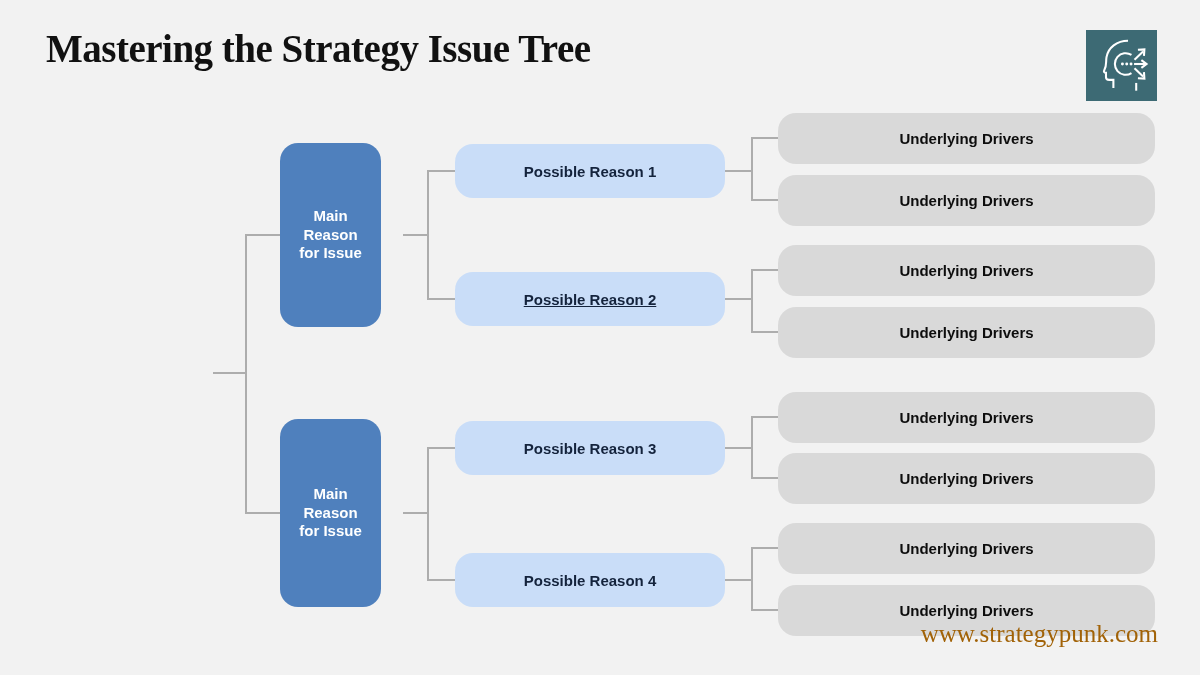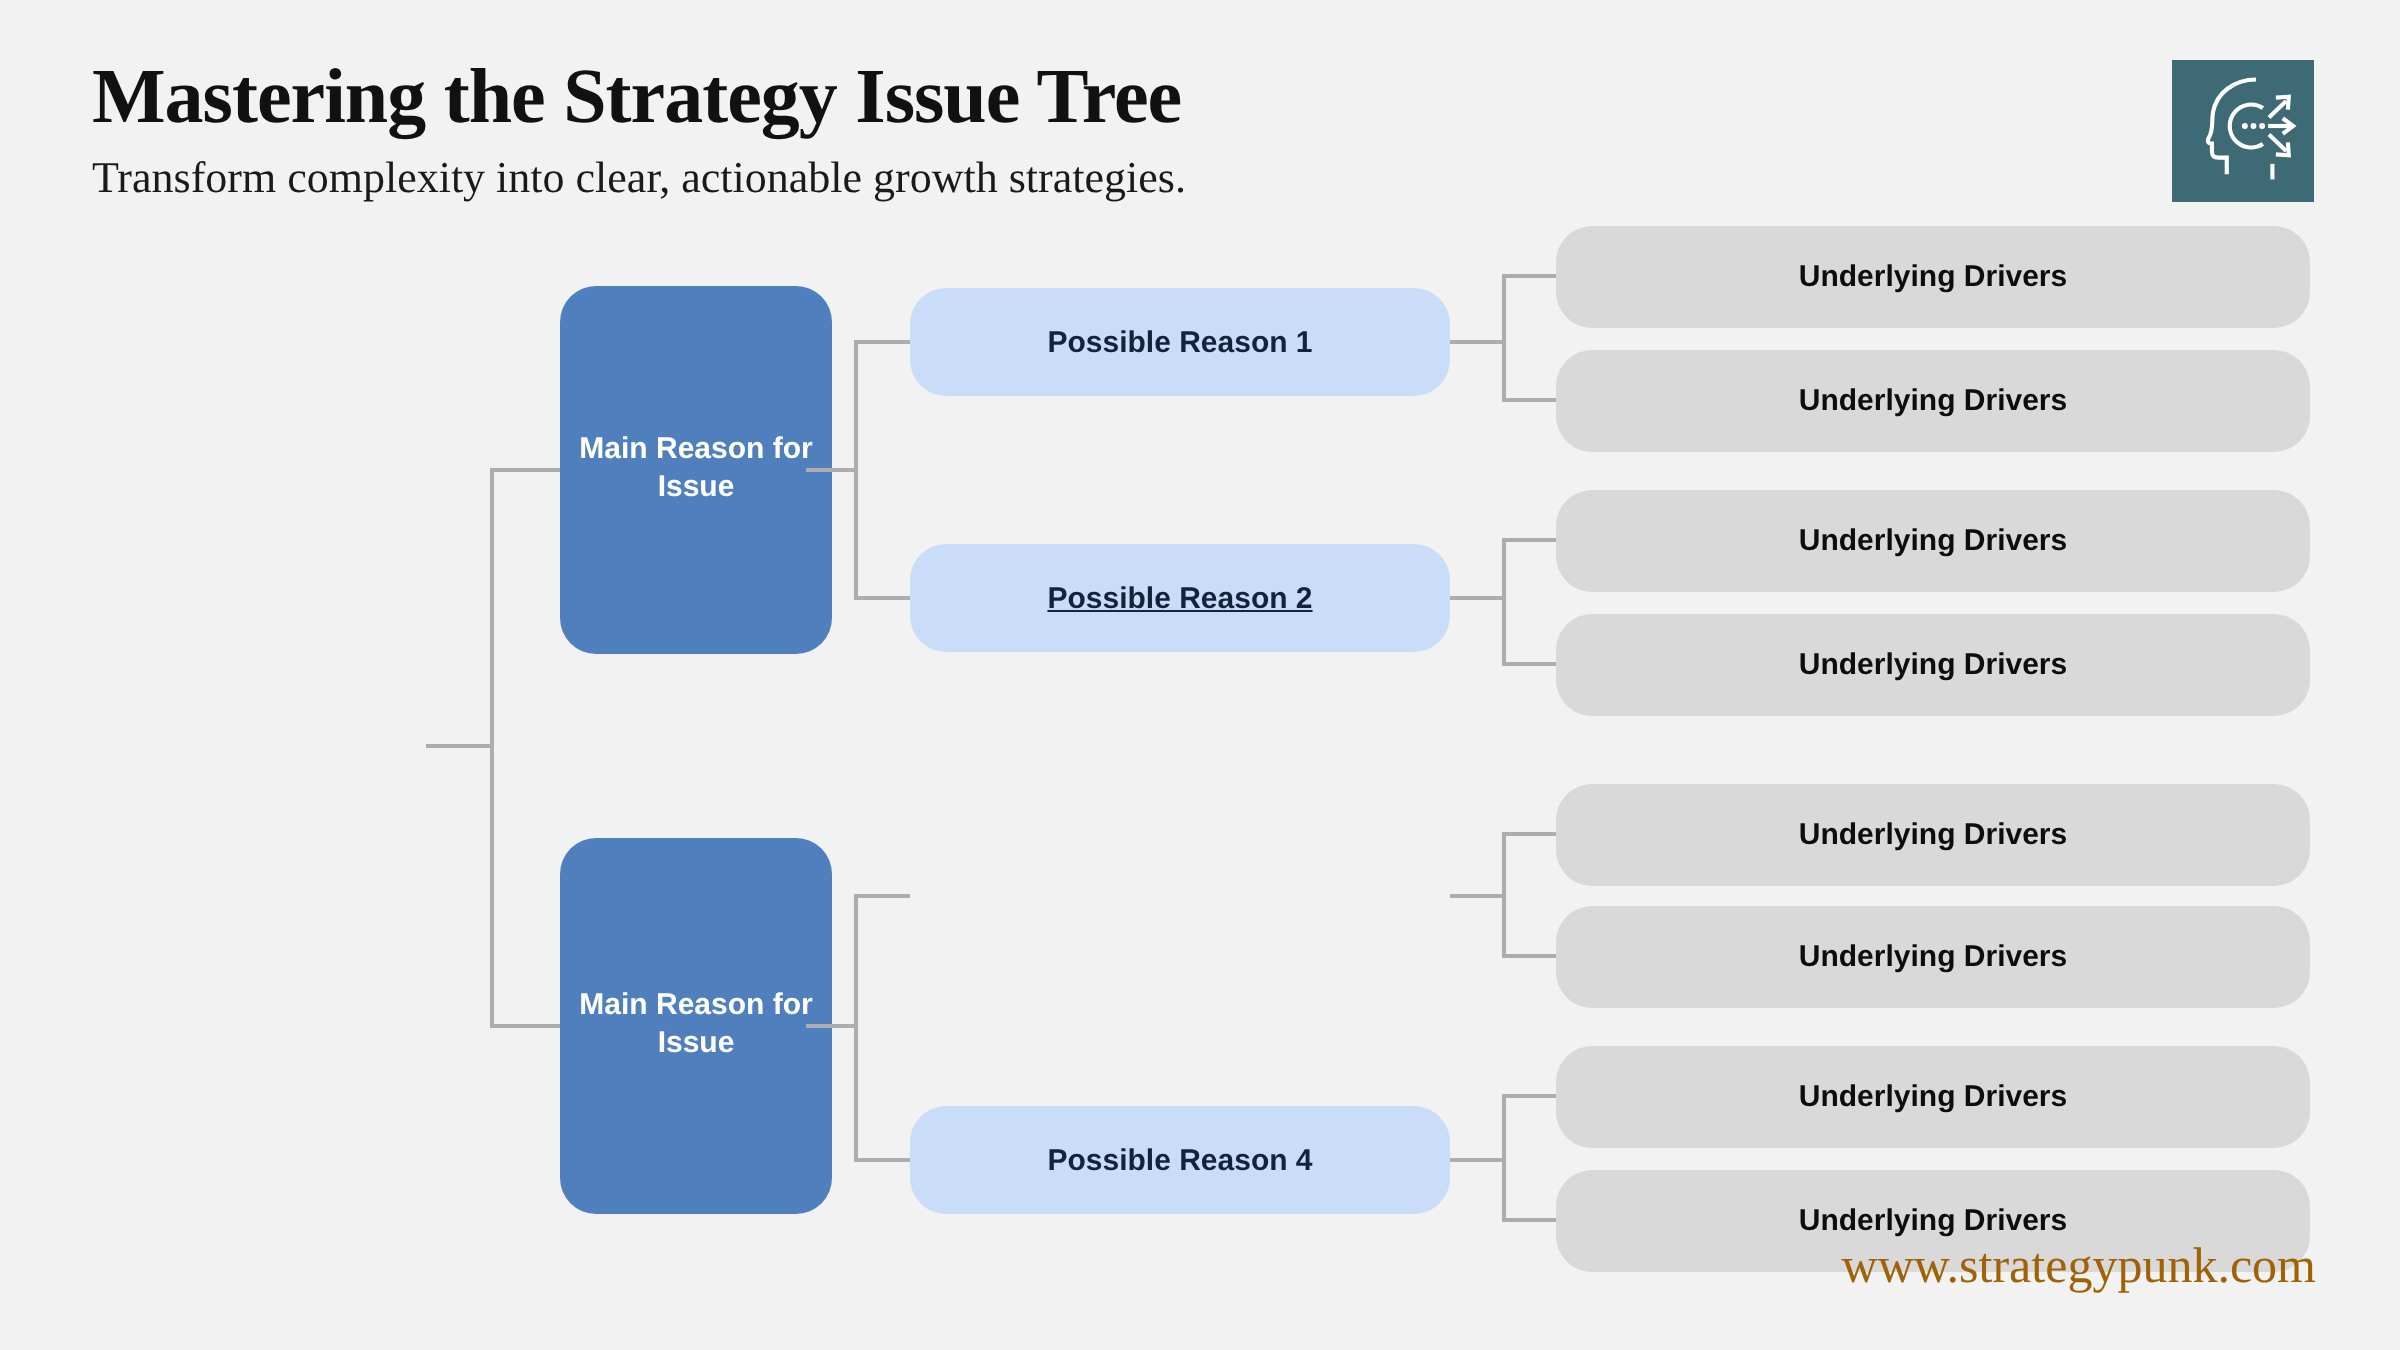--- a/index.html
+++ b/index.html
@@ -40,22 +40,22 @@
   .logo svg{width:62px;height:62px;}
   .node{
     position:absolute;display:flex;align-items:center;justify-content:center;
     text-align:center;font-weight:bold;border-radius:18px;
   }
   .main-issue{
     left:53px;top:263px;width:160px;height:220px;
     background:var(--main-issue);color:#fff;font-size:23px;
   }
   .main-reason{
-    width:136px;background:var(--main-reason);color:#fff;
-    font-size:15px;line-height:1.25;padding:0 2px;
+    width:101px;background:var(--main-reason);color:#fff;
+    font-size:15px;line-height:1.25;padding:0 14px;
   }
   .mr-1{left:280px;top:143px;height:184px;}
   .mr-2{left:280px;top:419px;height:188px;}
   .possible-reason{
     left:455px;width:270px;height:54px;
     background:var(--possible-reason);color:var(--possible-reason-text);
     font-size:15px;
     text-align:right;
   }
   .pr-1{top:144px;} .pr-2{top:272px;text-decoration:underline;} .pr-3{top:421px;} .pr-4{top:553px;}
@@ -70,21 +70,20 @@
     font-family:"Liberation Serif", serif;
     font-size:25px;color:#a16207;white-space:nowrap;
   }
 </style>
 </head>
 <body>
 
 <div class="canvas">
 
   <div class="title">Mastering the Strategy Issue Tree</div>
-  <div class="subtitle">Transform complexity into clear, actionable growth strategies.</div>
 
   <div class="logo">
     <span>
       <svg viewBox="0 0 72 72" fill="none" stroke="#ffffff" stroke-width="2.4" stroke-linejoin="miter">
         <path d="M43 9 C30 9 20 17 18 28 C17 34 18.5 37.5 15.5 43 C14.4 45 15.2 46.2 17.4 46.2 L17.4 51.3 C17.4 53.4 19 54.4 21.2 54.4 L26 54.4 L26 64"></path>
         <path d="M47 25.5 A12.5 12.5 0 1 0 47 46.5"></path>
         <circle cx="36.5" cy="36" r="1.7" fill="#ffffff" stroke="none"></circle>
         <circle cx="41.5" cy="36" r="1.7" fill="#ffffff" stroke="none"></circle>
         <circle cx="46.5" cy="36" r="1.7" fill="#ffffff" stroke="none"></circle>
         <path d="M50 36 L63 36"></path>
@@ -97,20 +96,21 @@
       </svg>
     </span>
   </div>
 
 
   <div class="node main-reason mr-1">Main Reason for Issue</div>
   <div class="node main-reason mr-2">Main Reason for Issue</div>
 
   <div class="node possible-reason pr-1">Possible Reason 1</div>
   <div class="node possible-reason pr-2">Possible Reason 2</div>
+  <div class="node possible-reason pr-3">Possible Reason 3</div>
   <div class="node possible-reason pr-4">Possible Reason 4</div>
 
   <div class="node driver" style="top:113px">Underlying Drivers</div>
   <div class="node driver" style="top:175px">Underlying Drivers</div>
   <div class="node driver" style="top:245px">Underlying Drivers</div>
   <div class="node driver" style="top:307px">Underlying Drivers</div>
   <div class="node driver" style="top:392px">Underlying Drivers</div>
   <div class="node driver" style="top:453px">Underlying Drivers</div>
   <div class="node driver" style="top:523px">Underlying Drivers</div>
   <div class="node driver" style="top:585px">Underlying Drivers</div>

